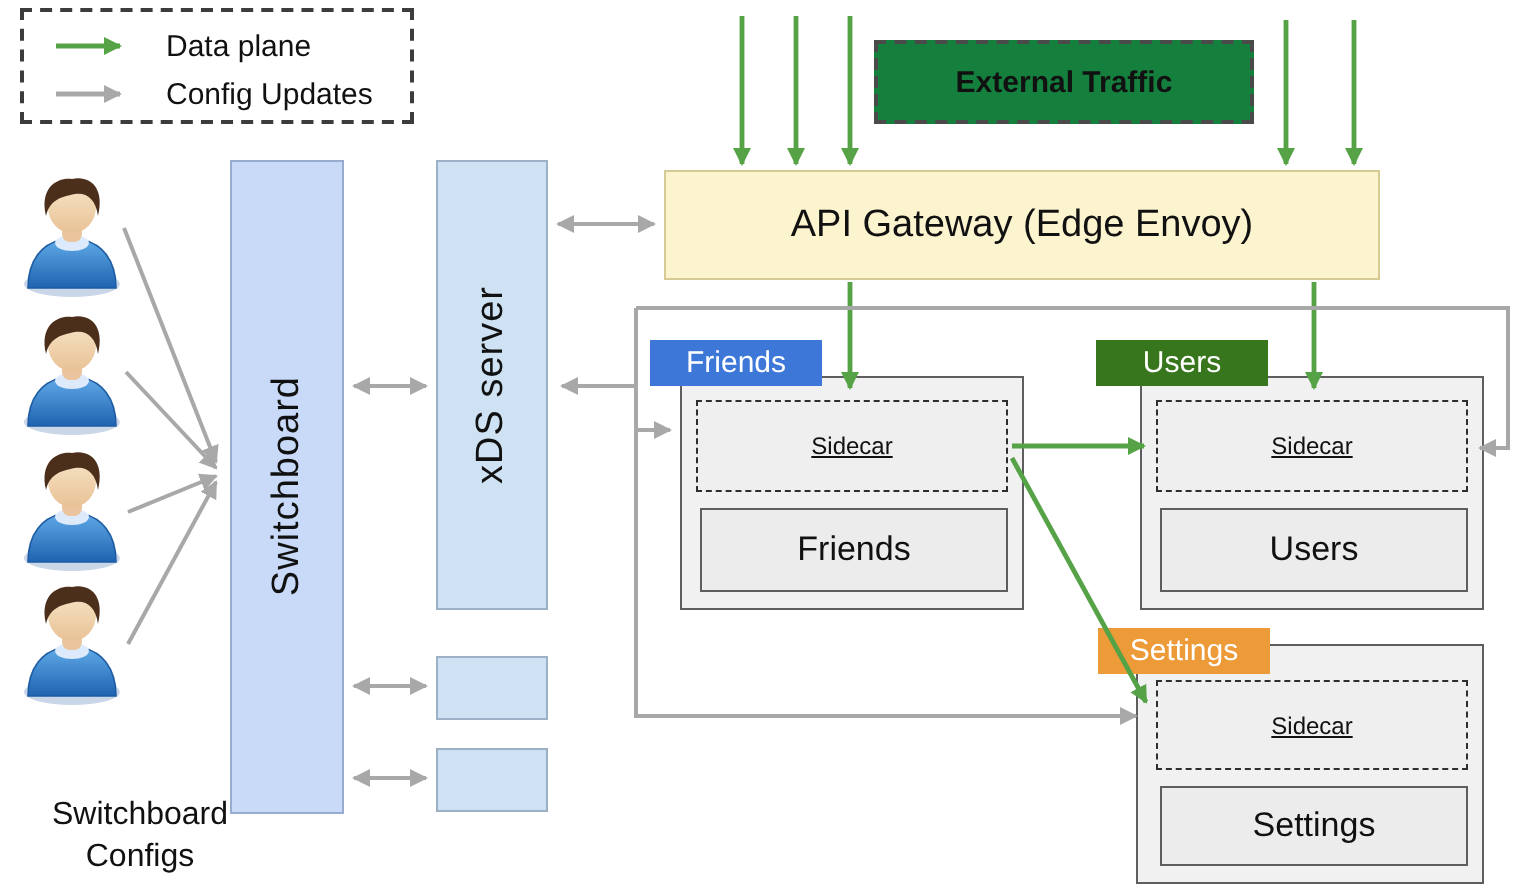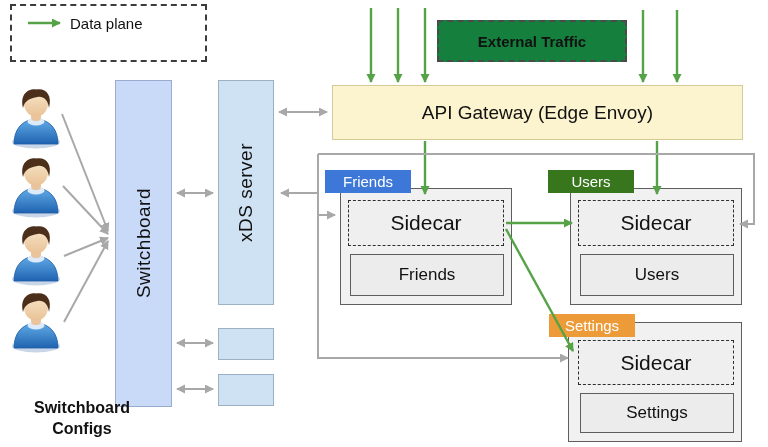--- a/index.html
+++ b/index.html
@@ -6,32 +6,32 @@
   .stage {
     position:relative; width:768px; height:447px; background:#ffffff;
     font-family:"Liberation Sans", sans-serif; overflow:hidden; color:#111;
   }
   
   .legend {
     position:absolute; left:10px; top:4px; width:197px; height:58px;
     border:2px dashed #3c3c3c; box-sizing:border-box; background:#fff;
     padding:5px 0 0 14px; z-index:5;
   }
-  .legend-row { display:flex; align-items:center; height:24px; }
+  .legend-row { display:flex; align-items:center; gap:13px; height:24px; }
   .legend-label { font-size:15px; }
   
   .ext-traffic {
     position:absolute; left:437px; top:20px; width:190px; height:42px;
     border:2px dashed #4a4a4a; box-sizing:border-box; background:#15803d;
     display:flex; align-items:center; justify-content:center;
     font-size:15px; font-weight:600; z-index:2;
   }
   
   .api-gw {
-    position:absolute; left:332px; top:85px; width:411px; height:55px;
+    position:absolute; left:332px; top:85px; width:358px; height:55px;
     background:#fcf3cf; border:1.5px solid #d6ca97; box-sizing:border-box;
     display:flex; align-items:center; justify-content:center; font-size:19px; z-index:2;
   }
   
   .vbox {
     position:absolute; display:flex; align-items:center; justify-content:center;
     box-sizing:border-box; z-index:2;
   }
   .vbox span { writing-mode:vertical-rl; transform:rotate(180deg); font-size:19px; letter-spacing:.5px; }
   .vbox.switchboard { left:115px; top:80px; width:57px; height:327px; background:#c9daf8; border:1px solid #98acd0; }
@@ -52,37 +52,37 @@
   .card.settings { left:568px; top:322px; width:174px; height:120px; }
   .tag {
     position:absolute; width:86px; height:23px; color:#fff; font-size:15px;
     display:flex; align-items:center; justify-content:center; z-index:4;
   }
   .tag.friends  { left:325px; top:170px; background:#3d78d8; }
   .tag.users    { left:548px; top:170px; background:#38761d; }
   .tag.settings { left:549px; top:314px; background:#ed9b38; }
   .sidecar {
     position:absolute; border:1.7px dashed #2e2e2e; background:#efefef;
-    display:flex; align-items:center; justify-content:center; font-size:21px;
-    box-sizing:border-box; z-index:3;
+    display:flex; align-items:center; justify-content:center; font-size:12px;
+    box-sizing:border-box; z-index:3;text-decoration:underline;
   }
   .sidecar.friends  { left:348px; top:200px; width:156px; height:46px; }
   .sidecar.users    { left:578px; top:200px; width:156px; height:46px; }
   .sidecar.settings { left:578px; top:340px; width:156px; height:45px; }
   .svcbox {
     position:absolute; border:1.5px solid #5e5e5e; background:#ececec;
     display:flex; align-items:center; justify-content:center; font-size:17px;
     box-sizing:border-box; z-index:3;
   }
   .svcbox.friends  { left:350px; top:254px; width:154px; height:42px; }
   .svcbox.users    { left:580px; top:254px; width:154px; height:42px; }
   .svcbox.settings { left:580px; top:393px; width:154px; height:40px; }
   
   .caption { position:absolute; font-size:16px; text-align:center; line-height:1.32; z-index:2; }
-  .caption.sb    { left:20px;  top:397px; width:124px;font-weight:bold; }
+  .caption.sb    { left:8px;  top:397px; width:124px; }
   .caption.envoy { left:146px; top:410px; width:126px; }
   
   .person { position:absolute; left:9px; width:54px; height:64px; z-index:2; }
   .person.p1 { top:86px; }  .person.p2 { top:155px; }
   .person.p3 { top:223px; } .person.p4 { top:290px; }
   
   .overlay { position:absolute; left:0; top:0; z-index:6; pointer-events:none; }
   .defs-holder { position:absolute; width:0; height:0; overflow:hidden; }
 </style>
 </head>
@@ -120,20 +120,26 @@
     </defs>
   </svg>
 
   <div class="legend">
     <div class="legend-row">
       <svg width="44" height="10">
         <line x1="2" y1="5" x2="34" y2="5" stroke-width="2.5" marker-end="url(#aGreen)" stroke="#55a346" style="stroke: rgb(85, 163, 70);"></line>
       </svg>
       <span class="legend-label">Data plane</span>
     </div>
+    <div class="legend-row">
+      <svg width="44" height="10">
+        <line x1="2" y1="5" x2="34" y2="5" stroke-width="2.5" marker-end="url(#aGray)" stroke="#a8a8a8" style="stroke: rgb(168, 168, 168);"></line>
+      </svg>
+      <span class="legend-label">Config Updates</span>
+    </div>
   </div>
 
   <div class="ext-traffic">External Traffic</div>
 
   <div class="api-gw" style="background-color: rgb(252, 243, 207);">API Gateway (Edge Envoy)</div>
 
   <div class="vbox switchboard" style="background-color: rgb(201, 218, 248);">
     <span>Switchboard</span>
   </div>
   <div class="vbox xds" style="background-color: rgb(207, 226, 243);">

